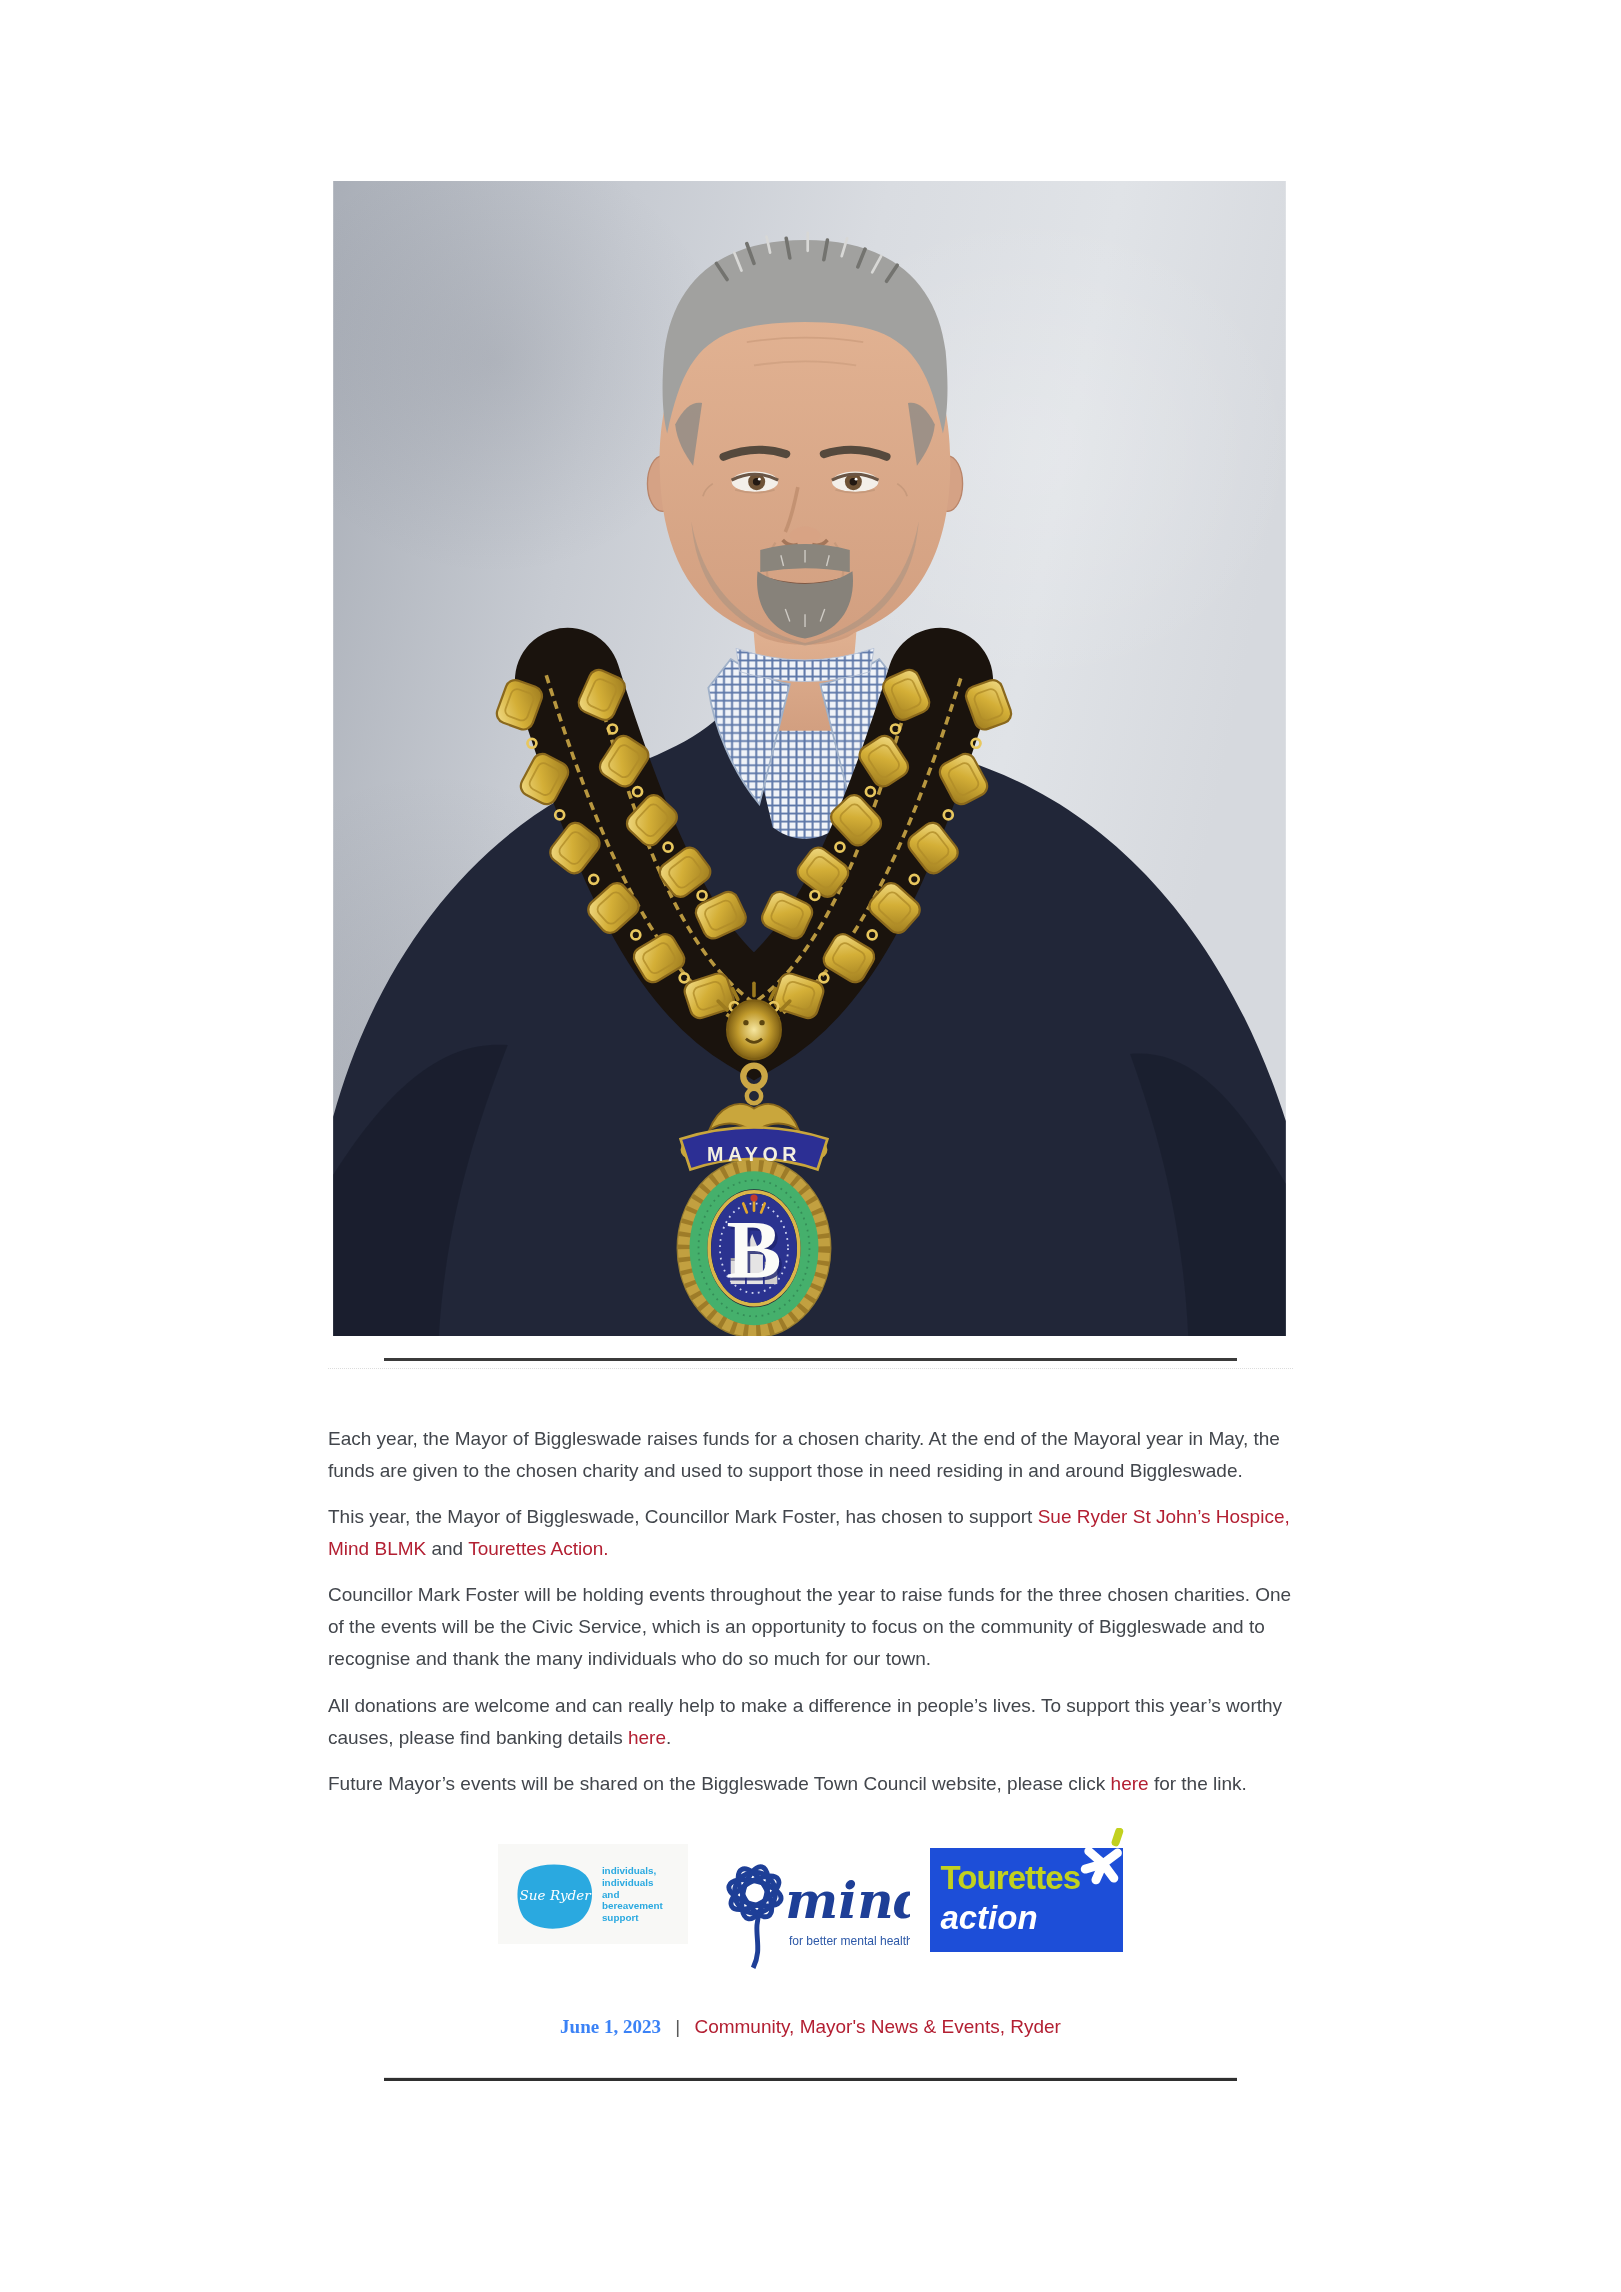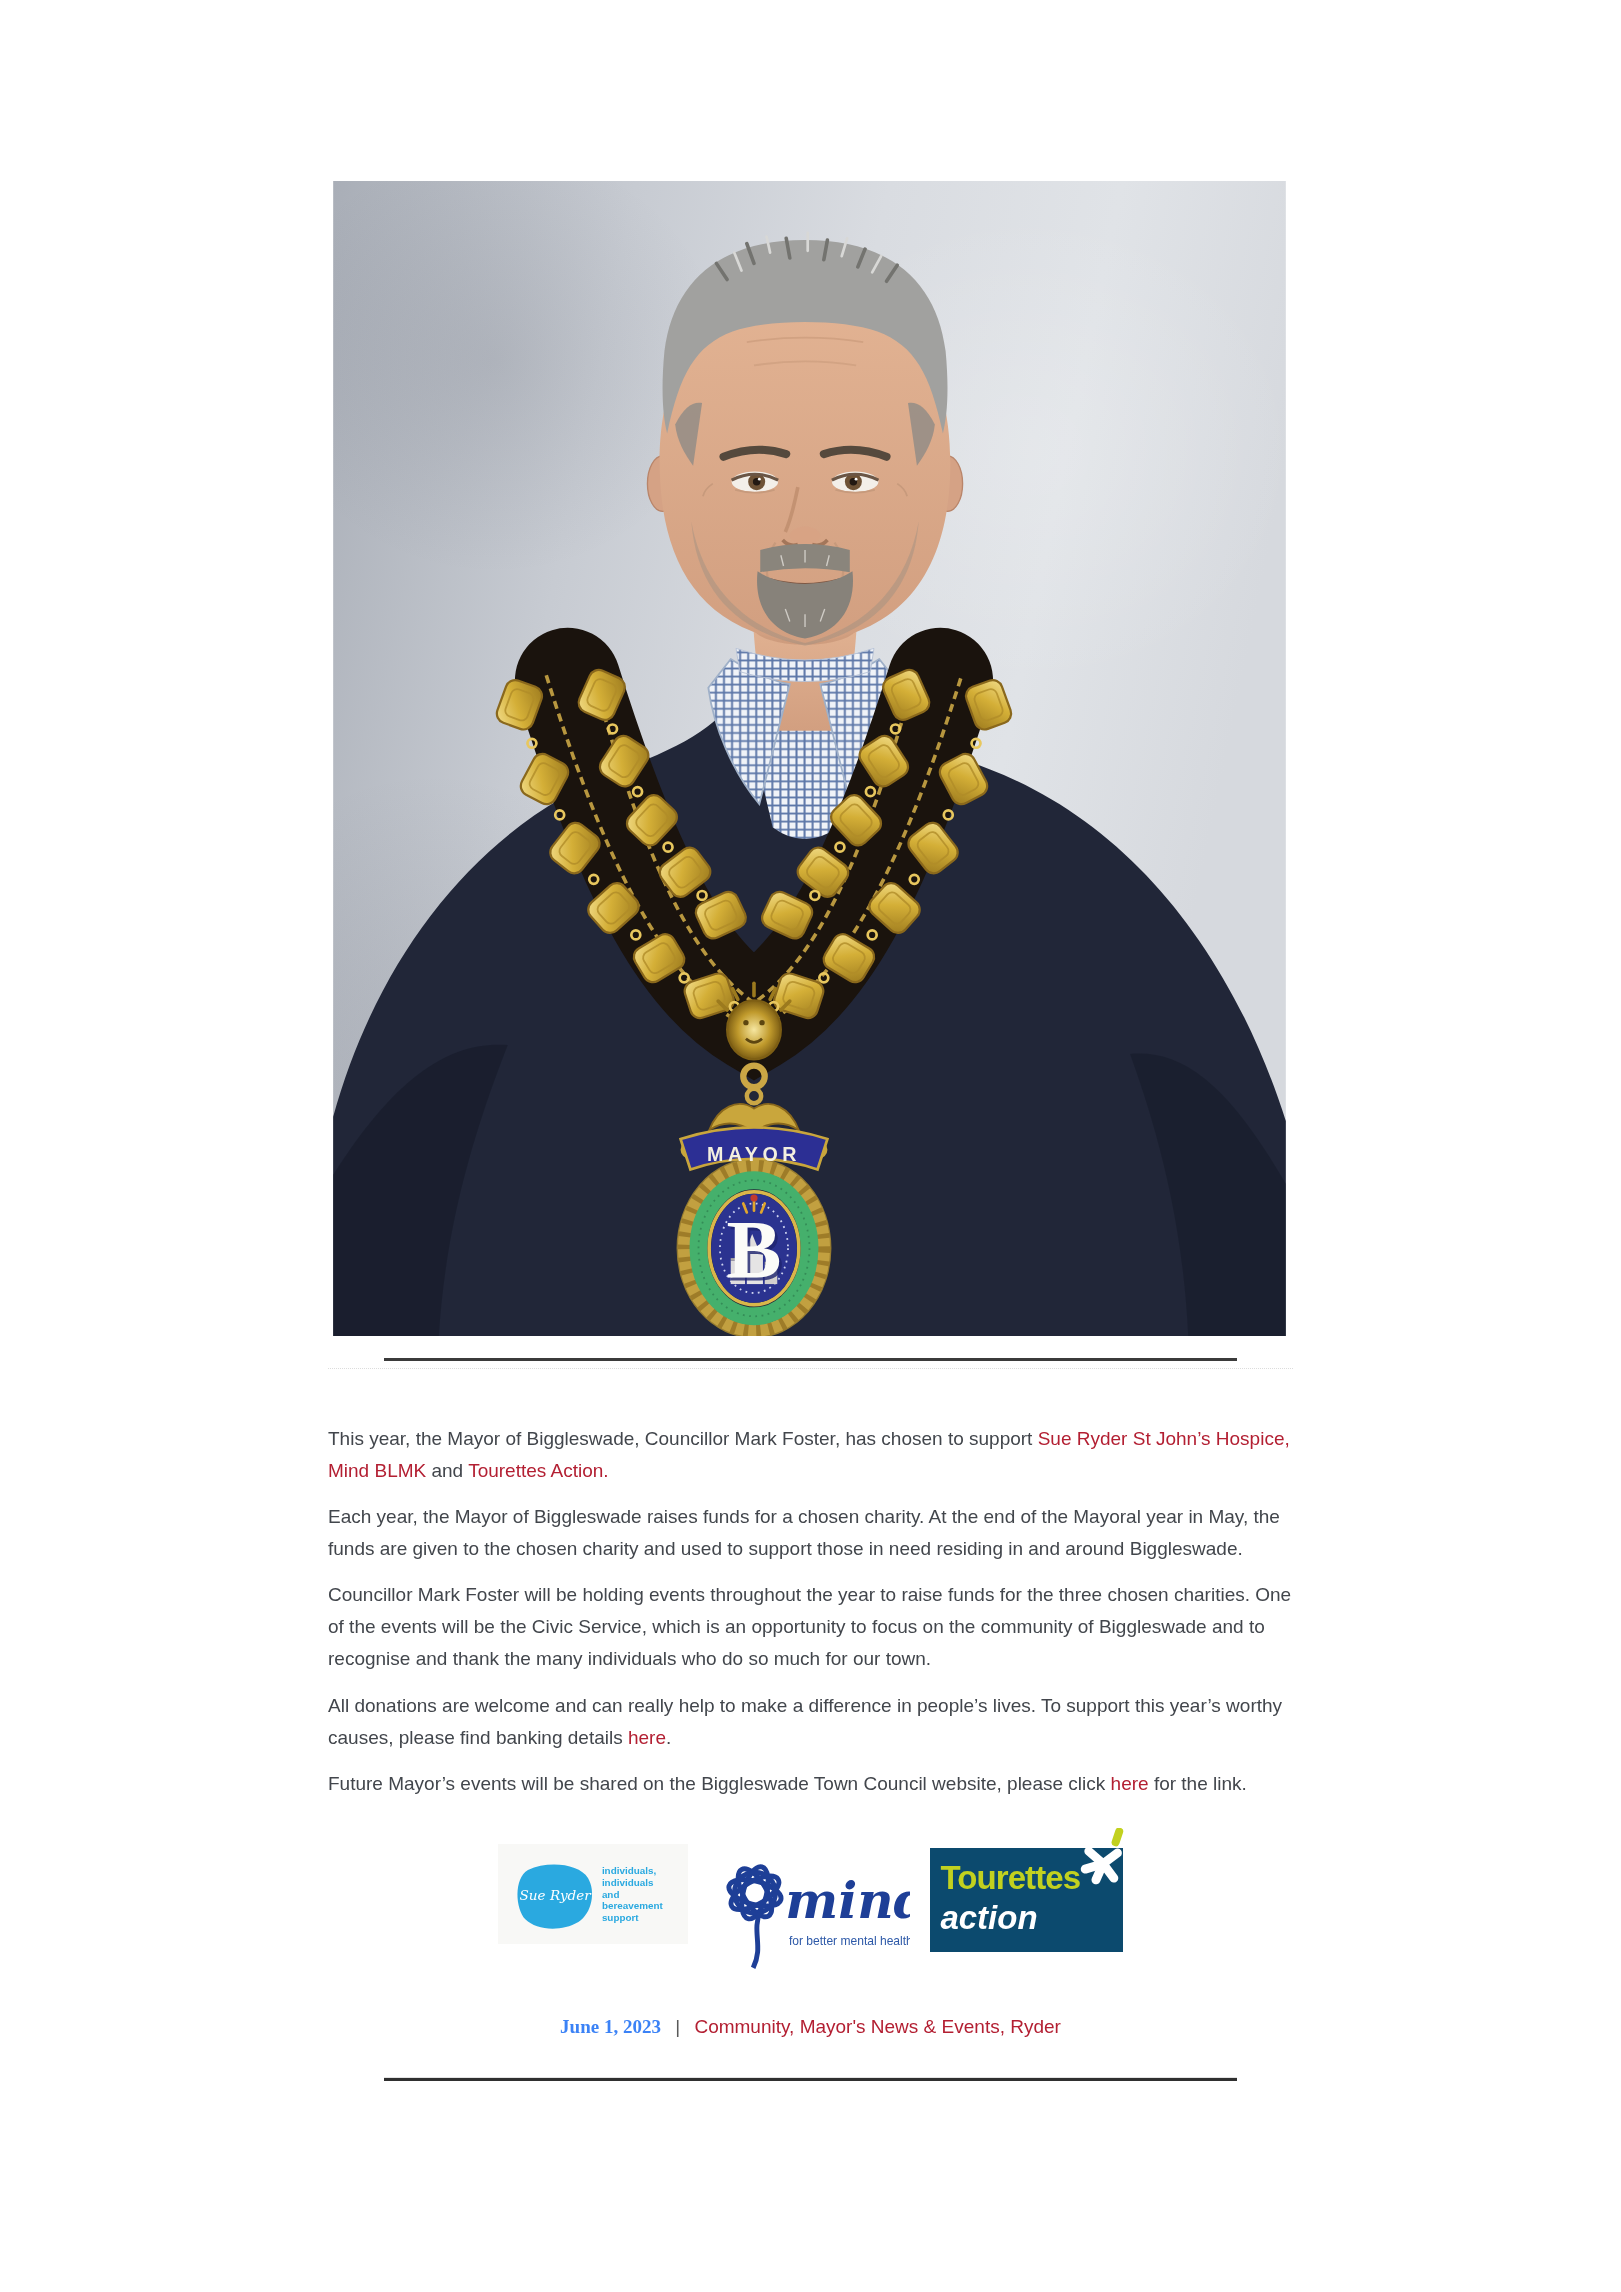--- a/index.html
+++ b/index.html
@@ -17,21 +17,21 @@
   
   .article-body{margin-top:54px;}
   .article-body p{margin:0 0 14.3px 0;font-size:19px;line-height:32px;color:var(--body_text,#42464c);}
   .article-body a{color:var(--link_red,#b31f32);text-decoration:none;}
   
   .logos{margin-top:41px;display:flex;justify-content:center;align-items:flex-start;gap:19.7px;height:134px;}
   .logo-sr{position:relative;margin-top:3.6px;width:190px;height:100px;background:#f8f8f6;
            display:flex;align-items:center;padding:0 5.4px;box-sizing:border-box;}
   .sr-tagline{margin-left:5.4px;font-size:9.9px;line-height:11.6px;font-weight:bold;color:var(--sue_ryder_blue,#2aa9e0);}
   .logo-mind{width:202px;height:134px;}
-  .logo-ta{position:relative;margin-top:7.2px;width:193px;height:104px;background:#0c4a6e;
+  .logo-ta{position:relative;margin-top:7.2px;width:193px;height:104px;background:#1d4ed8;
            box-sizing:border-box;padding:12.5px 0 0 10.7px;}
   .ta-line1{font-size:33px;font-weight:bold;letter-spacing:-0.9px;line-height:34px;color:var(--tourettes_green,#c2d11f);}
   .ta-line2{font-size:33px;font-weight:bold;font-style:italic;line-height:34px;color:#ffffff;margin-top:6px;}
   .ta-star{position:absolute;top:-19.7px;right:-9px;}
   
   .footer-meta{margin-top:41px;text-align:center;font-size:19px;color:#2e3a46;}
   .footer-meta .date{font-weight:bold;color:#3b82f6;font-family:Liberation Serif, serif;}
   .footer-meta .sep{color:#5a5a5a;padding:0 9px;}
   .footer-meta .cats, .footer-meta .cats a{color:var(--link_red,#b31f32);text-decoration:none;}
   .hr-bottom{width:853px;margin:39px auto 0;}
@@ -281,22 +281,22 @@
           <path d="M 388,1070 Q 470,1044 552,1070 L 541,1104 Q 470,1080 399,1104 Z" fill="#2c2f94" stroke="#c9a63c" stroke-width="3"></path>
           <text x="470" y="1094" text-anchor="middle" font-family="Liberation Sans, sans-serif" font-weight="bold" font-size="22" letter-spacing="5" fill="#f3efdf">MAYOR</text>
         </g>
       </svg>
     </figure>
 
     <div class="hr-title"></div>
     <div class="hr-dotted"></div>
 
     <div class="article-body">
+        <p><span>Each year, the Mayor of Biggleswade raises funds for a chosen charity. At the end of the Mayoral year in May, the funds are given to the chosen charity and used to support those in need residing in and around Biggleswade.</span></p>
         <p><span>This year, the Mayor of Biggleswade, Councillor Mark Foster, has chosen to support </span><a href="#">Sue Ryder St John’s Hospice,</a><span> </span><a href="#">Mind BLMK</a><span> and </span><a href="#">Tourettes Action.</a></p>
-        <p><span>Each year, the Mayor of Biggleswade raises funds for a chosen charity. At the end of the Mayoral year in May, the funds are given to the chosen charity and used to support those in need residing in and around Biggleswade.</span></p>
         <p><span>Councillor Mark Foster will be holding events throughout the year to raise funds for the three chosen charities. One of the events will be the Civic Service, which is an opportunity to focus on the community of Biggleswade and to recognise and thank the many individuals who do so much for our town.</span></p>
         <p><span>All donations are welcome and can really help to make a difference in people’s lives. To support this year’s worthy causes, please find banking details </span><a href="#">here</a><span>.</span></p>
         <p><span>Future Mayor’s events will be shared on the Biggleswade Town Council website, please click </span><a href="#">here</a><span> for the link.</span></p>
       </div>
 
     <div class="logos">
 
       <div class="logo-sr">
         <svg width="93" height="82" viewBox="0 0 116 100">
           <path d="M 30,20 C 55,8 94,12 105,30 C 115,47 110,74 93,85 C 71,98 40,95 27,82 C 14,69 12,30 30,20 Z" fill="#2aa9e0"></path>

